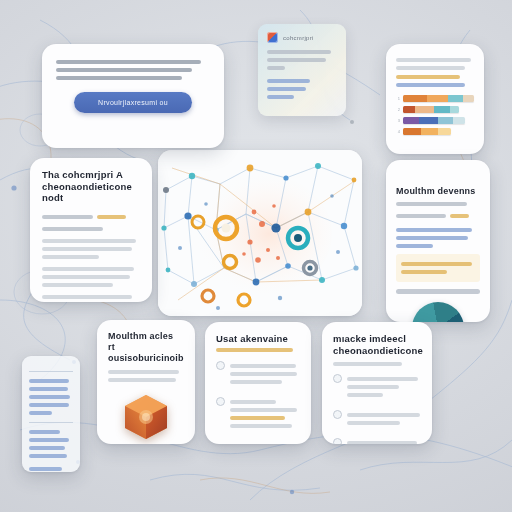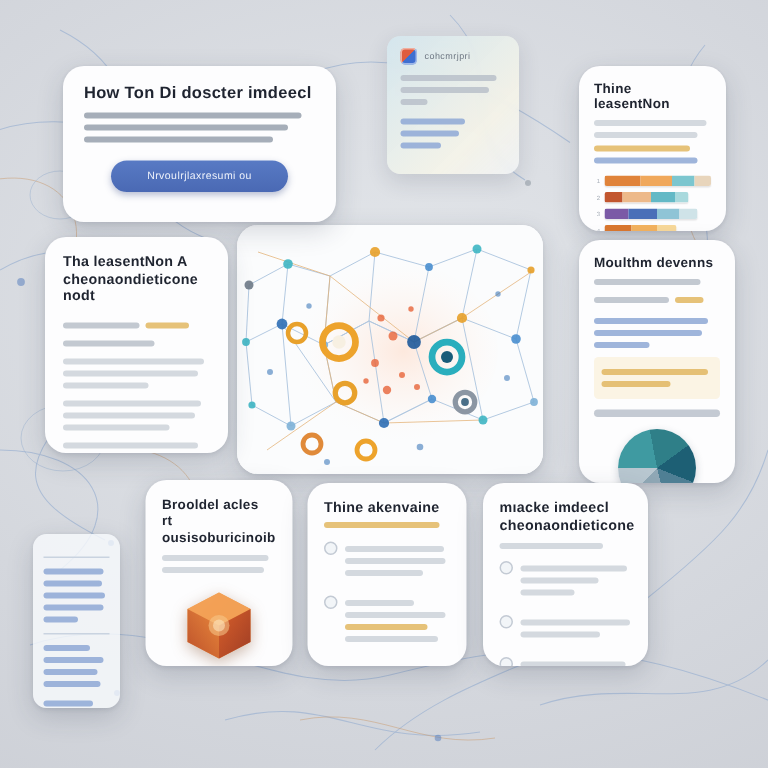--- a/index.html
+++ b/index.html
@@ -68,21 +68,21 @@
   #card-bars .h1{font-size:9px;margin-bottom:6px;}
   .barchart{margin-top:7px;}
   .barrow{display:flex;align-items:center;gap:3px;height:8px;margin-bottom:3px;}
   .bartick{font-size:4px;color:#a7aeb8;width:4px;flex:0 0 auto;text-align:right;}
   .bar{height:7px;border-radius:1.5px;display:flex;overflow:hidden;
        box-shadow:0 1px 1px rgba(0,0,0,.10);}
   .seg{height:100%;}
 
   
   #card-pie{left:386px;top:160px;width:104px;height:162px;}
-  #card-pie .inner{padding:10px 10px;}
+  #card-pie .inner{padding:26px 10px;}
   #card-pie .h1{font-size:9px;margin-bottom:6px;}
   .hlbox{background:#fbf4e4;border-radius:3px;padding:4px 5px;margin:6px 0 5px;}
   .divider{height:5px;border-radius:3px;background:#c4cad3;margin:7px 0 8px;}
   .pie{width:52px;height:52px;border-radius:50%;margin:0 auto;
     box-shadow:0 2px 6px rgba(40,60,80,.22);}
 
   
   #card-gem{left:97px;top:320px;width:98px;height:124px;}
   #card-gem .inner{padding:11px 11px;}
   #card-gem .h1{font-size:9px;line-height:11px;}
@@ -237,33 +237,32 @@
         <circle cx="174" cy="46" r="1.8"></circle>
           <circle cx="180" cy="102" r="2"></circle>
         <circle cx="60" cy="158" r="2"></circle>
           <circle cx="122" cy="148" r="2.2"></circle>
       </g>
     </svg>
   </div>
 
   <div class="card" id="card-hero">
     <div class="inner">
-      <div class="h1">How Ton Di doscter imdeecl</div>
       <div>
         <div class="tline dk" style="width:94%"></div>
         <div class="tline dk" style="width:88%"></div>
         <div class="tline dk" style="width:82%"></div>
       </div>
       <div class="cta">Nrvoulrjlaxresumi ou</div>
     </div>
   </div>
 
   <div class="card" id="card-leftdoc">
     <div class="inner">
-      <div class="h1">Tha leasentNon A</div>
+      <div class="h1">Tha cohcmrjpri A</div>
       <div class="h1">cheonaondieticone nodt</div>
       <div style="margin-top:7px">
         <div style="display:flex;gap:4px;align-items:center">
           <div class="tline" style="width:52%"></div>
           <div class="tline gold" style="width:30%"></div>
         </div>
         <div class="tline" style="width:62%"></div>
       </div>
       <div style="margin-top:8px">
         <div class="tline lt" style="width:96%"></div>
@@ -298,21 +297,20 @@
       <div style="margin-top:9px">
         <div class="tline blue" style="width:62%"></div>
         <div class="tline blue" style="width:56%"></div>
         <div class="tline blue" style="width:38%"></div>
       </div>
     </div>
   </div>
 
   <div class="card" id="card-bars">
     <div class="inner">
-      <div class="h1">Thine leasentNon</div>
       <div>
         <div class="tline lt" style="width:96%"></div>
         <div class="tline lt" style="width:88%"></div>
       </div>
       <div style="margin-top:5px">
         <div class="tline gold" style="width:82%"></div>
         <div class="tline blue" style="width:88%"></div>
       </div>
       <div class="barchart" id="barchart">
           <div class="barrow">
@@ -373,21 +371,21 @@
         <div class="tline gold" style="width:96%"></div>
         <div class="tline gold" style="width:62%"></div>
       </div>
       <div class="divider"></div>
       <div class="pie" id="piechart" style="background: conic-gradient(from -90deg, rgb(63, 154, 161) 0deg, rgb(63, 154, 161) 79.2deg, rgb(47, 127, 136) 79.2deg, rgb(47, 127, 136) 144deg, rgb(29, 95, 116) 144deg, rgb(29, 95, 116) 201.6deg, rgb(79, 127, 148) 201.6deg, rgb(79, 127, 148) 255.6deg, rgb(143, 167, 181) 255.6deg, rgb(143, 167, 181) 313.2deg, rgb(184, 199, 208) 313.2deg, rgb(184, 199, 208) 360deg);"></div>
     </div>
   </div>
 
   <div class="card" id="card-gem">
     <div class="inner">
-      <div class="h1">Brooldel acles</div>
+      <div class="h1">Moulthm acles</div>
       <div class="h1">rt ousisoburicinoib</div>
       <div style="margin-top:6px">
         <div class="tline lt" style="width:94%"></div>
         <div class="tline lt" style="width:90%"></div>
       </div>
       <div class="gemwrap">
         <svg class="gem" width="50" height="50" viewBox="0 0 50 50">
           <defs>
             <linearGradient id="gA" x1="0" y1="0" x2="1" y2="1">
               <stop offset="0%" stop-color="#f6b26b"></stop>
@@ -408,21 +406,21 @@
           <polygon points="4,14 25,25 25,47 4,36" fill="url(#gC)" opacity=".92"></polygon>
           <circle cx="25" cy="25" r="7" fill="#f7c98a" opacity=".55"></circle>
           <circle cx="25" cy="25" r="4" fill="#fbe3bd" opacity=".6"></circle>
         </svg>
       </div>
     </div>
   </div>
 
   <div class="card" id="card-steps">
     <div class="inner">
-      <div class="h1">Thine akenvaine</div>
+      <div class="h1">Usat akenvaine</div>
       <div class="tline gold" style="width:92%"></div>
       <div class="listrow">
         <div class="marker"></div>
         <div class="listbody">
           <div class="tline lt" style="width:94%"></div>
           <div class="tline lt" style="width:96%"></div>
           <div class="tline lt" style="width:74%"></div>
         </div>
       </div>
       <div class="listrow">

